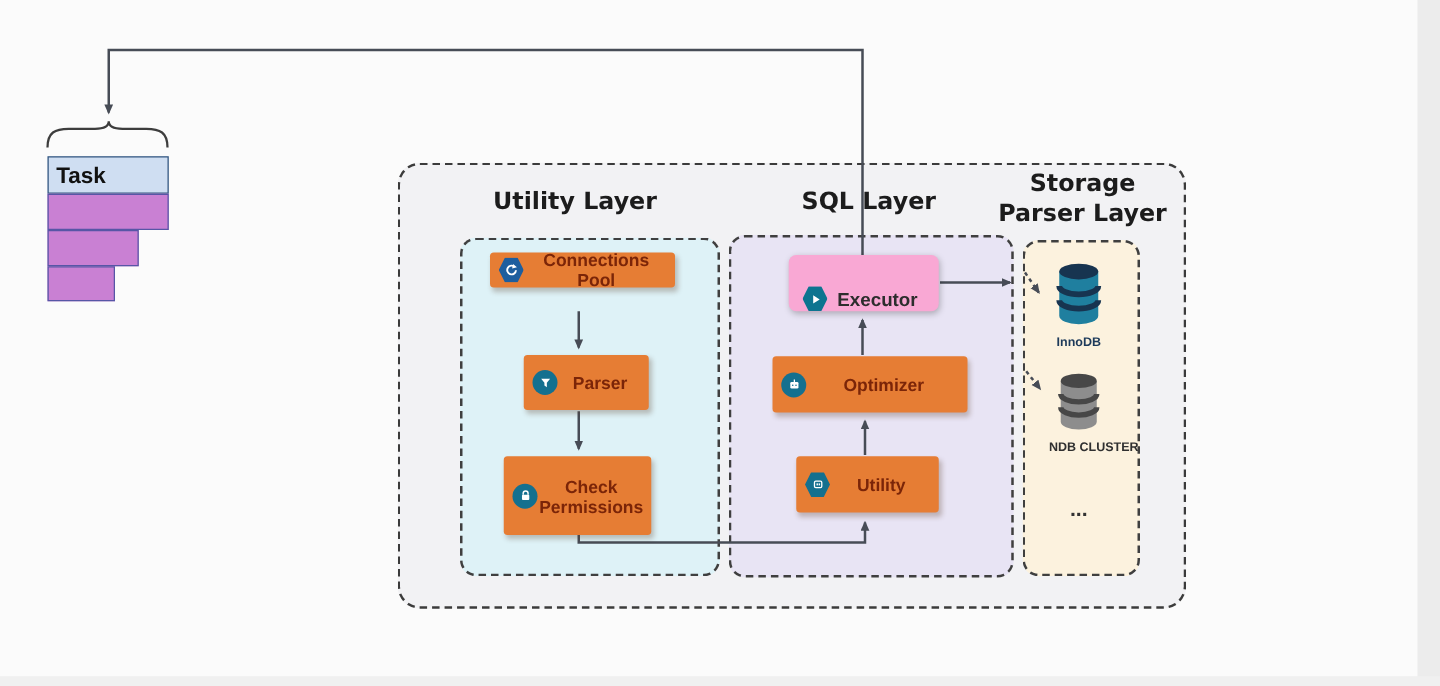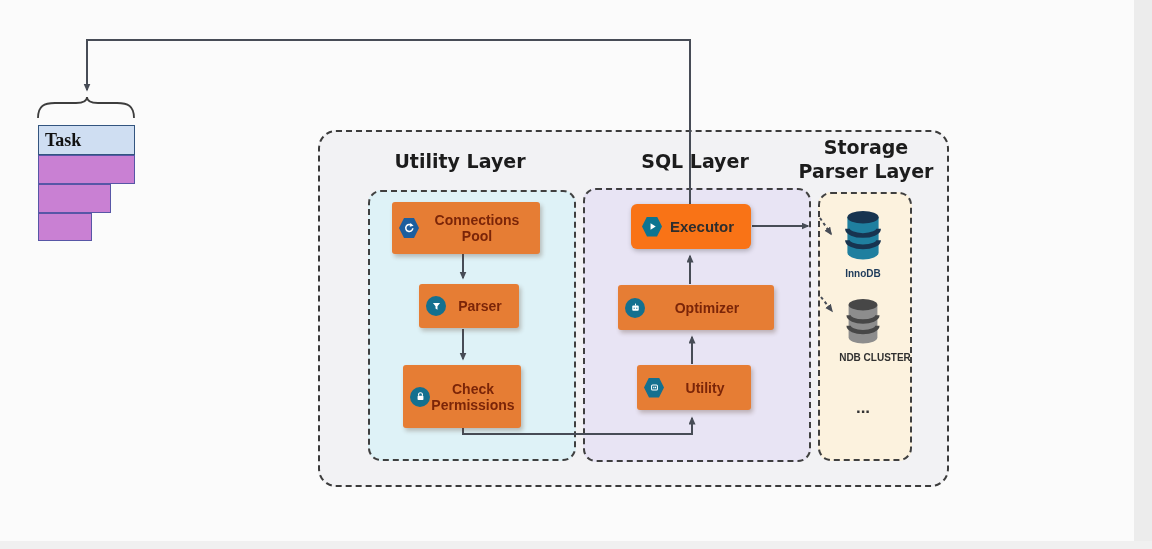--- a/index.html
+++ b/index.html
@@ -28,40 +28,40 @@
   }
   .t-utility{left:360px;top:149px;width:200px;}
   .t-sql{left:595px;top:149px;width:200px;}
   .t-storage{left:786px;top:135px;width:160px;}
 
   
   .task-header{
     position:absolute;left:38px;top:125px;width:97px;height:30px;
     background:#cfdef2;border:1.6px solid #33557f;box-sizing:border-box;z-index:3;
     display:flex;align-items:center;padding-left:6px;
-    font-family:Liberation Serif, serif;font-weight:700;font-size:18px;color:#111;
+    font-family:Liberation Sans, sans-serif;font-weight:700;font-size:18px;color:#111;
   }
   .task-bar{position:absolute;left:38px;background:#c980d3;border:1.6px solid #5756a6;box-sizing:border-box;z-index:3;}
   .bar-1{top:155px;width:97px;height:29px;}
   .bar-2{top:184px;width:73px;height:29px;}
   .bar-3{top:213px;width:54px;height:28px;}
 
   
   .onode{
     position:absolute;z-index:6;background:#e67d34;border-radius:3px;
     box-shadow:2px 3px 4px rgba(90,60,40,.30);
     display:flex;align-items:center;padding:0 6px;box-sizing:border-box;
   }
   .onode .olabel{
     flex:1;text-align:center;font-weight:700;font-size:14px;line-height:16px;color:#7b2508;
   }
   .wnode{
-    position:absolute;z-index:6;background:#f97316;border-radius:6px;
+    position:absolute;z-index:6;background:#f9a8d4;border-radius:6px;
     box-shadow:1px 2px 5px rgba(0,0,0,.25);
-    display:flex;align-items:center;padding:0 10px;box-sizing:border-box;
+    display:flex;align-items:flex-end;padding:0 10px;box-sizing:border-box;
   }
   .wnode .olabel{flex:1;text-align:center;font-weight:600;font-size:15px;color:#2d2d2d;}
 
   .icon{width:22px;height:20px;flex:0 0 22px;display:flex;align-items:center;justify-content:center;}
   .ic-bg{width:20px;height:20px;display:flex;align-items:center;justify-content:center;}
   .circle{border-radius:50%;}
   .hex{clip-path:polygon(25% 0,75% 0,100% 50%,75% 100%,25% 100%,0 50%);}
 
   
   .db-item{position:absolute;z-index:6;text-align:center;}
@@ -116,21 +116,21 @@
     <path d="M463,411 V434 H692 V418" fill="none" stroke="#474c56" stroke-width="2" marker-end="url(#ah)"></path>
 
     <path d="M692,364 V337" fill="none" stroke="#474c56" stroke-width="2" marker-end="url(#ah)"></path>
     <path d="M690,284 V256" fill="none" stroke="#474c56" stroke-width="2" marker-end="url(#ah)"></path>
     <path d="M752,226 H808" fill="none" stroke="#474c56" stroke-width="2" marker-end="url(#ah)"></path>
 
     <path d="M820,218 L831,234" fill="none" stroke="#474c56" stroke-width="2" stroke-dasharray="3,3" marker-end="url(#ah)"></path>
     <path d="M821,297 L832,311" fill="none" stroke="#474c56" stroke-width="2" stroke-dasharray="3,3" marker-end="url(#ah)"></path>
   </svg>
 
-  <div class="onode" style="left:392px;top:202px;width:148px;height:52px">
+  <div class="onode" style="left:392px;top:202px;width:148px;height:28px">
     <span class="icon">
       <span class="ic-bg hex" style="background:#1d5e9e">
         <svg width="14" height="14" viewBox="0 0 20 20">
             <path d="M14,6.5 a5,5 0 1 0 1.4,3.8" fill="none" stroke="#fff" stroke-width="2.2"></path>
             <polygon points="12,3 16.5,6.8 11,8.3" fill="#fff"></polygon>
           </svg>
       </span>
     </span>
     <span class="olabel">Connections Pool</span>
   </div>

